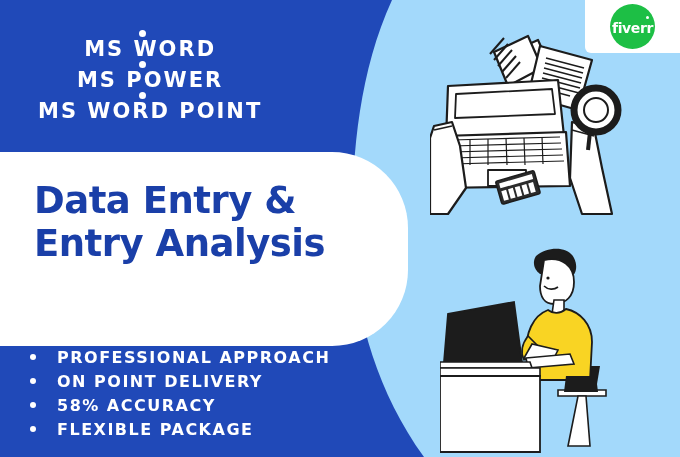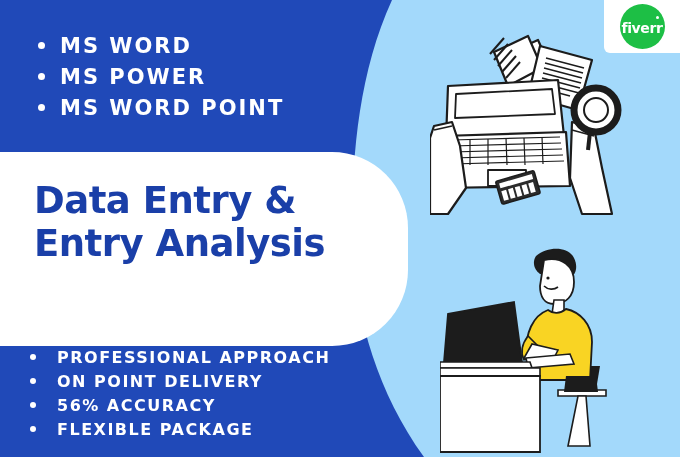--- a/index.html
+++ b/index.html
@@ -10,21 +10,21 @@
     position:relative;
   }
   .canvas{position:absolute;inset:0;width:680px;height:457px;overflow:hidden;}
 
   
   .bg-light{position:absolute;inset:0;background:#A3D9FB;}
   .bg-dark-svg{position:absolute;left:0;top:0;width:680px;height:457px;}
 
   
   .fiverr-badge{
-    position:absolute;right:0;top:0;width:76px;height:53px;
+    position:absolute;right:0;top:0;width:95px;height:53px;
     background:#ffffff;border-radius:0 0 0 6px;
     display:flex;align-items:center;justify-content:center;
   }
   .fiverr-circle{
     width:45px;height:45px;border-radius:50%;
     background:#1DBF45;position:relative;
     display:flex;align-items:center;justify-content:center;
   }
   .fiverr-word{
     color:#ffffff;font-weight:bold;font-size:14px;
@@ -32,21 +32,21 @@
     letter-spacing:-0.4px;line-height:1;
     transform:translateY(1px);
   }
   .fiverr-dot{
     position:absolute;right:6px;top:12px;width:3px;height:3px;
     border-radius:50%;background:#ffffff;
   }
 
   
   .top-list{position:absolute;left:38px;top:30px;}
-  .top-list .row{display:flex;align-items:center;height:31px;}
+  .top-list .row{display:flex;align-items:center;height:31px;flex-direction:column;}
   .bullet{
     width:7px;height:7px;border-radius:50%;background:#ffffff;
     margin-right:15px;flex:none;
   }
   .top-list .label{
     color:#ffffff;font-weight:bold;font-size:21px;
     letter-spacing:2.0px;white-space:nowrap;
     font-family:"DejaVu Sans", sans-serif;
   }
 
@@ -123,21 +123,21 @@
     <div class="row">
       <span class="bullet"></span>
       <span class="label">PROFESSIONAL APPROACH</span>
     </div>
     <div class="row">
       <span class="bullet"></span>
       <span class="label">ON POINT DELIVERY</span>
     </div>
     <div class="row">
       <span class="bullet"></span>
-      <span class="label">56% ACCURACY</span>
+      <span class="label">58% ACCURACY</span>
     </div>
     <div class="row">
       <span class="bullet"></span>
       <span class="label">FLEXIBLE PACKAGE</span>
     </div>
   </div>
 
   <svg class="illo illo-top" viewBox="0 0 210 200">
     <g stroke="#1C1C1C" stroke-width="2.2" fill="#FFFFFF" stroke-linejoin="round">
 

